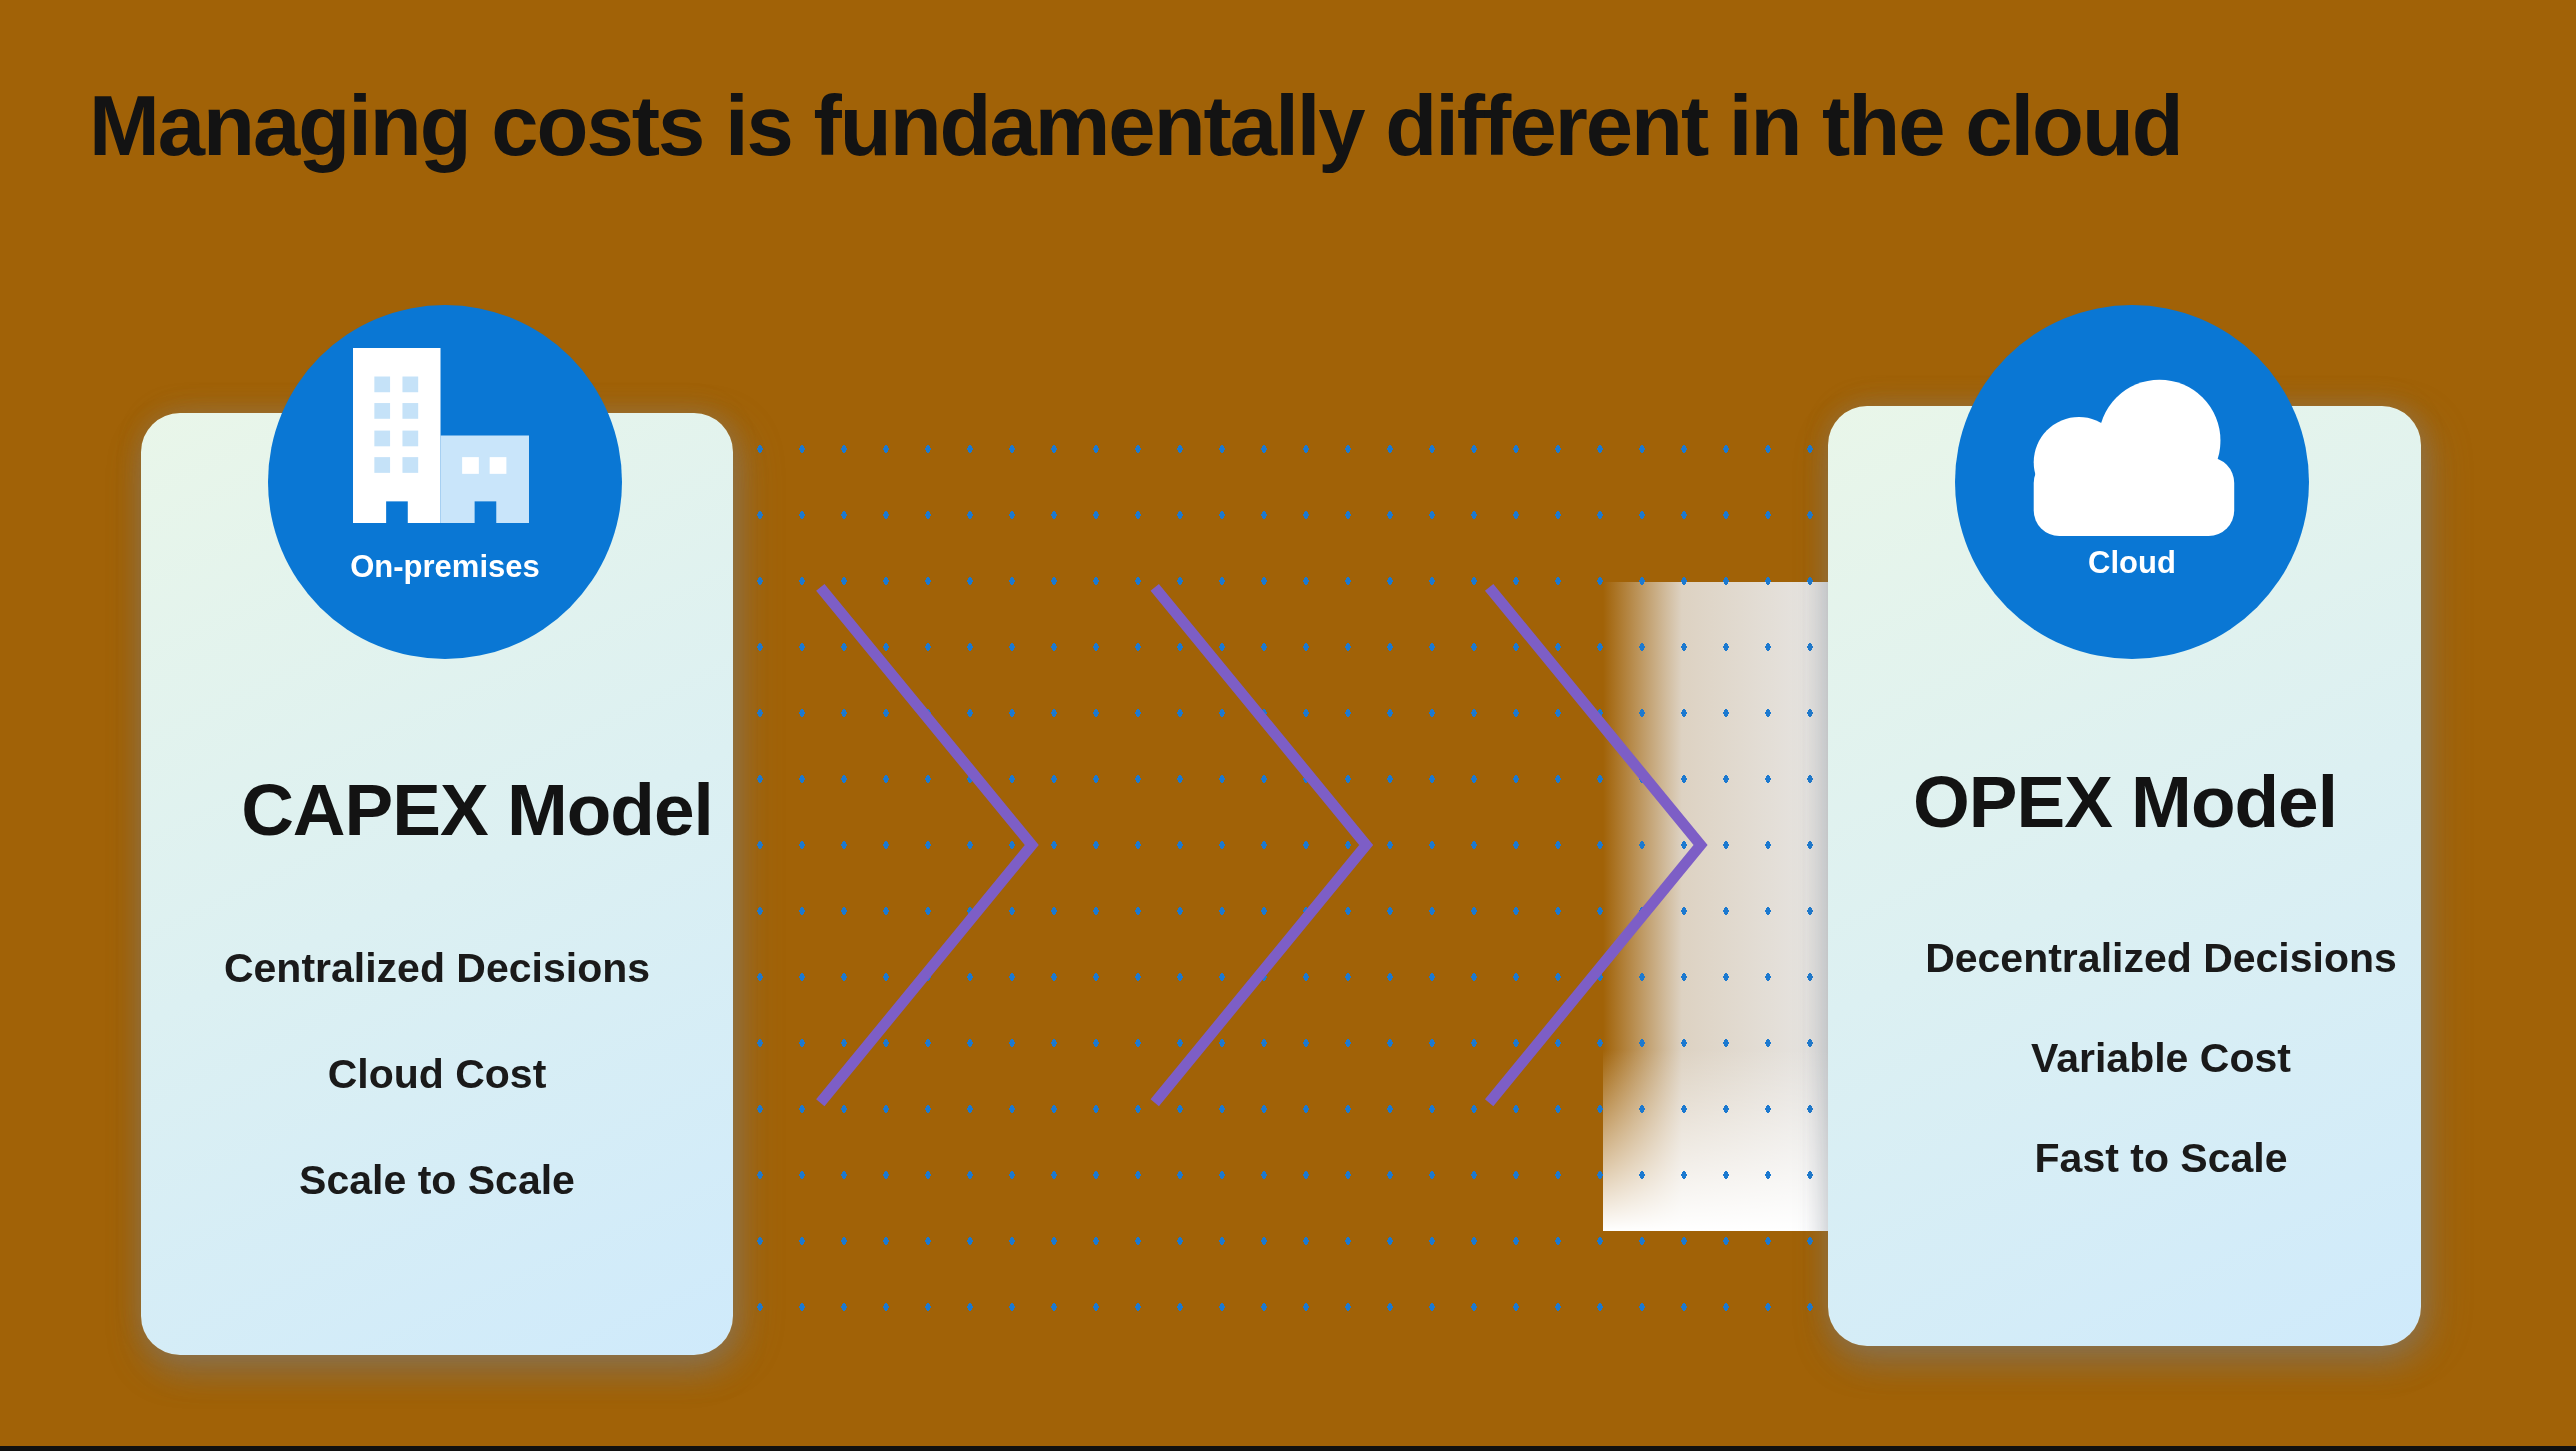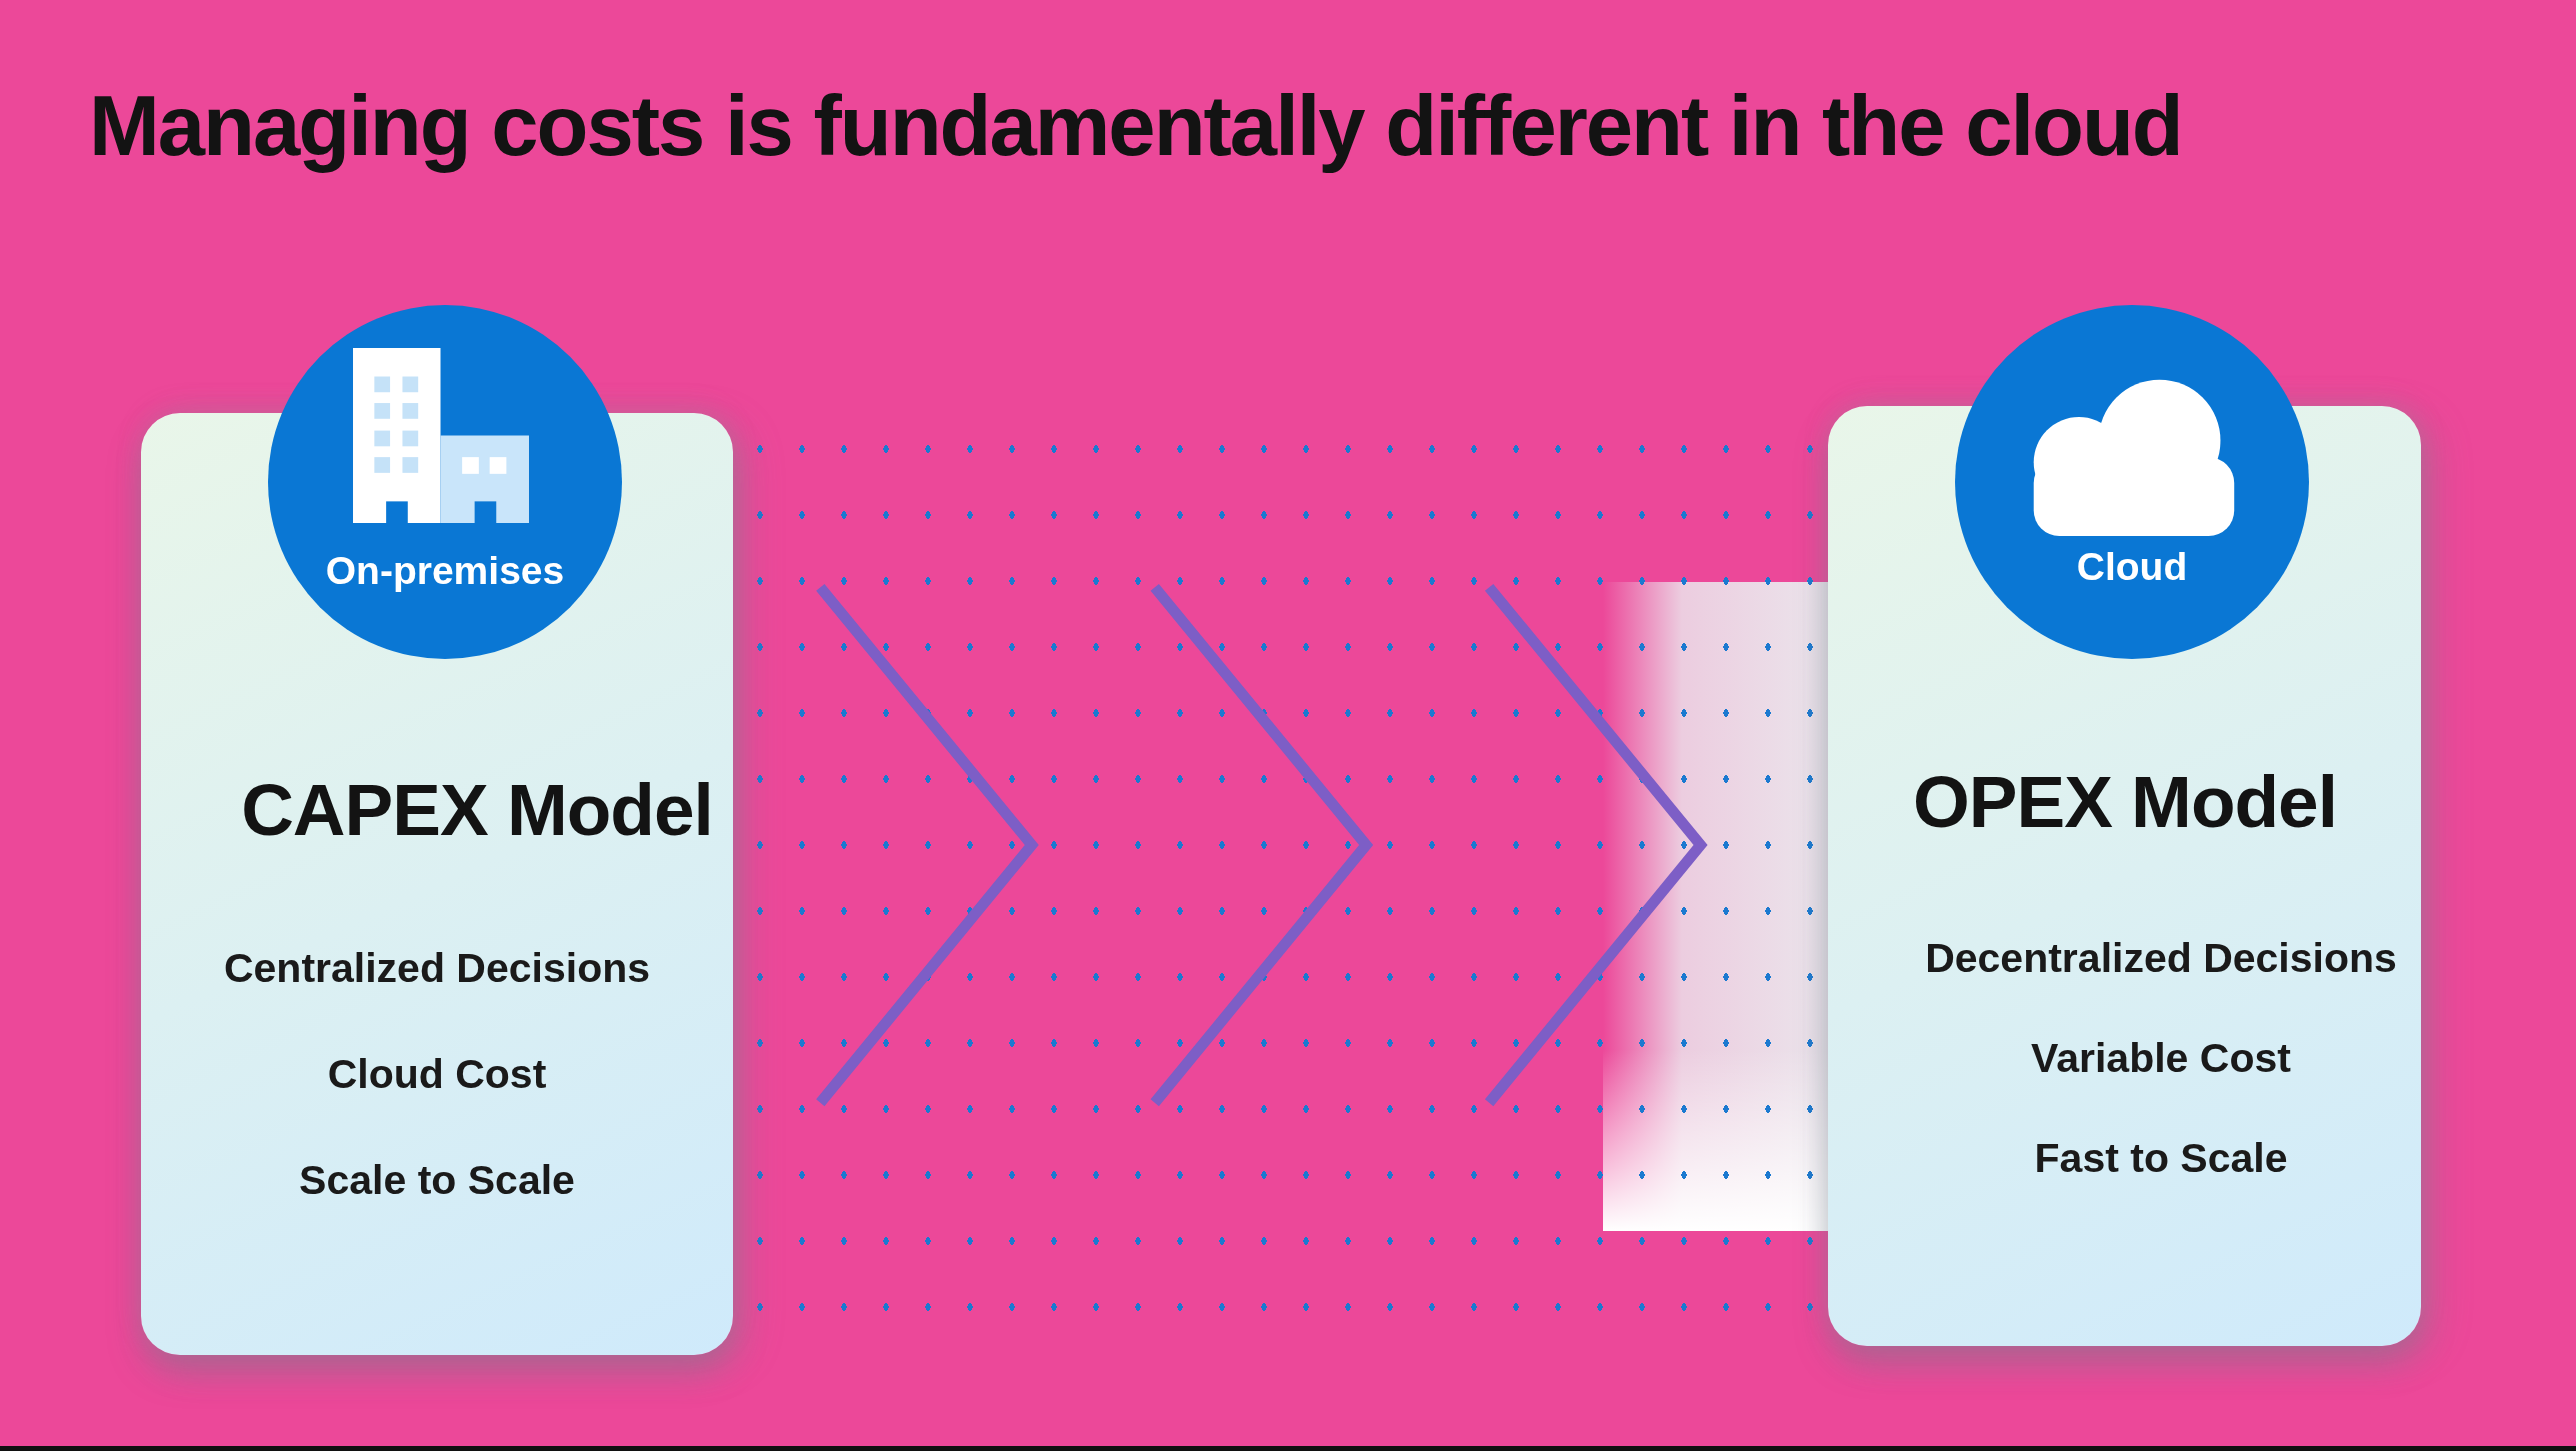--- a/index.html
+++ b/index.html
@@ -1,17 +1,17 @@
 <!DOCTYPE html>
 <html style="--accent: #0a77d4; --dot: #1b79d0; --chevron: #7d5ec6; --card-top: #e9f6e9; --card-bottom: #cfeafb; --text: #131313;"><head>
 <meta charset="utf-8">
 <style>
   html,body{margin:0;padding:0;background:#ffffff;}
   .slide{
-    position:relative;width:2576px;height:1452px;overflow:hidden;background:#ec4899;
+    position:relative;width:2576px;height:1452px;overflow:hidden;background:#a16207;
     font-family:"Liberation Sans","DejaVu Sans",sans-serif;color:var(--text,#131313);
   }
   .title{
     position:absolute;left:89px;top:83px;font-size:85px;font-weight:700;
     letter-spacing:-2px;color:var(--text,#131313);white-space:nowrap;line-height:1;
   }
   .card{
     position:absolute;border-radius:39px;
     background:linear-gradient(155deg,var(--card-top,#e9f6e9) 0%,var(--card-bottom,#cfeafb) 100%);
     box-shadow:0 17.7px 33px rgba(110,122,134,.38),0 -5.9px 25.6px rgba(145,152,160,.18),13.8px 9.8px 39px rgba(130,140,150,.22);
@@ -19,21 +19,21 @@
   .card-left{left:141px;top:413px;width:592px;height:942px;}
   .card-right{left:1828px;top:406px;width:593px;height:940px;}
   .badge-circle{
     position:absolute;width:354px;height:354px;border-radius:50%;
     background:var(--accent,#0a77d4);
   }
   .badge-circle.left{left:268px;top:305px;}
   .badge-circle.right{left:1955px;top:305px;}
   .badge-label{
     position:absolute;width:354px;text-align:center;color:#ffffff;
-    font-size:39px;font-weight:700;line-height:1;
+    font-size:31px;font-weight:700;line-height:1;
   }
   .badge-label.left{left:268px;top:551px;}
   .badge-label.right{left:1955px;top:547px;}
   .icon-abs{position:absolute;}
   .card-heading{
     position:absolute;width:592px;text-align:center;font-size:73px;font-weight:700;
     letter-spacing:-1px;line-height:75px;color:var(--text,#131313);white-space:nowrap;
   }
   .heading-left{left:141px;top:772px;padding-left:40px;}
   .heading-right{left:1829px;top:764px;}

